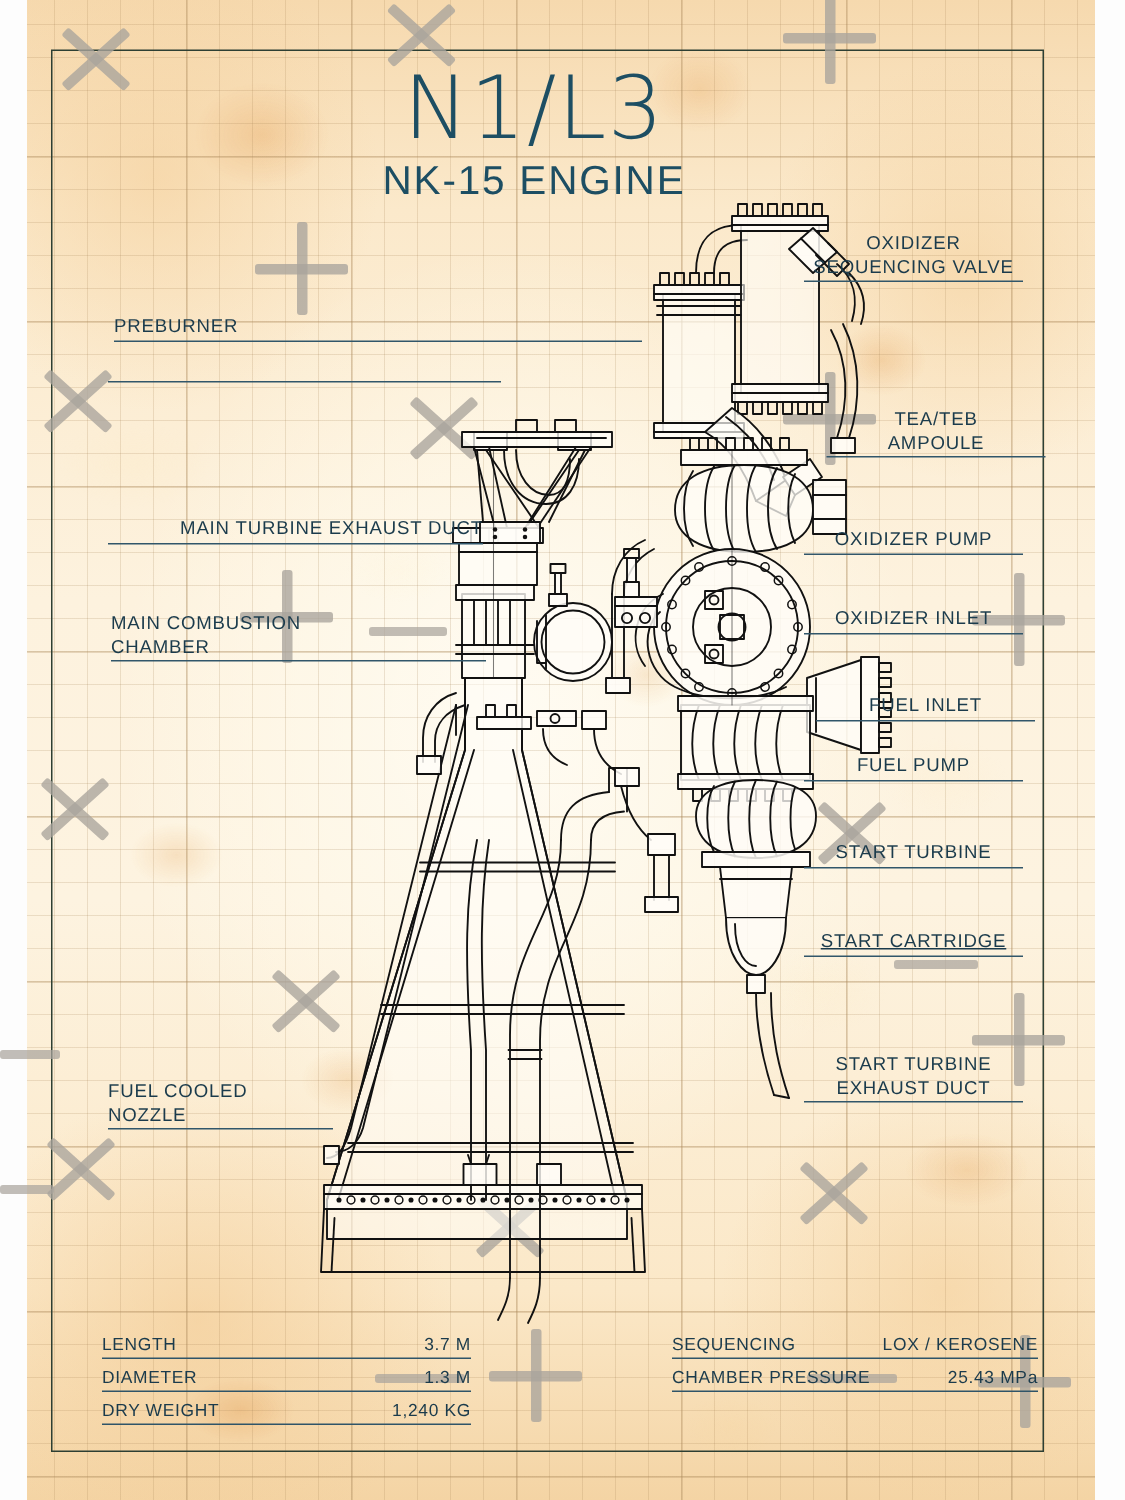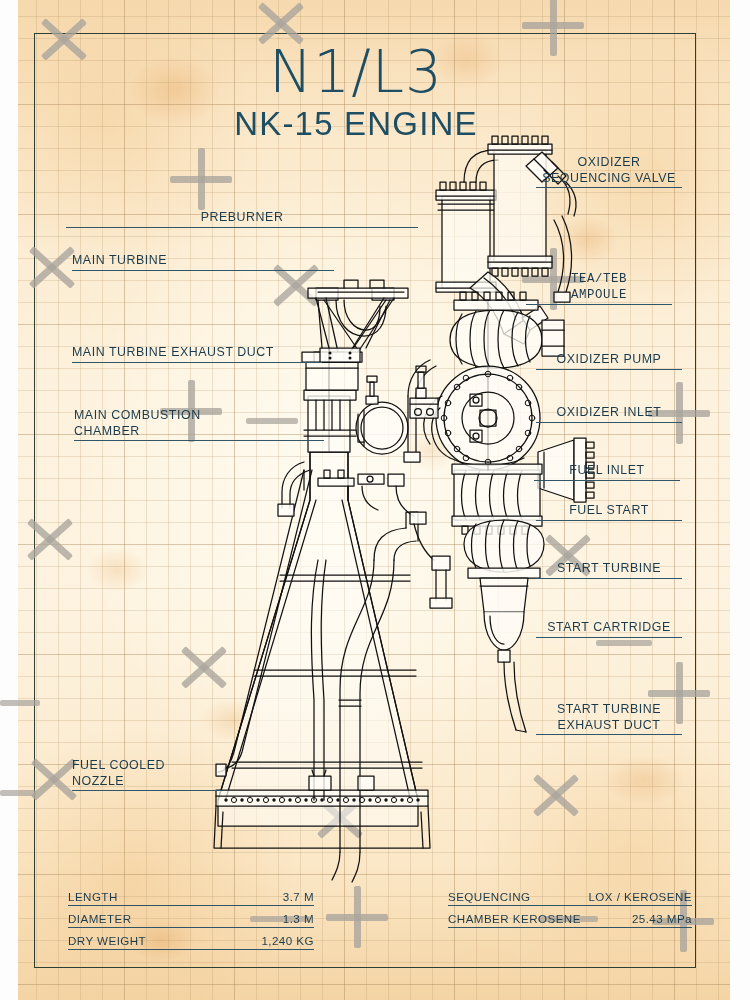--- a/index.html
+++ b/index.html
@@ -60,21 +60,21 @@
   .xm i:nth-child(2){width:56px;height:7px;left:0;top:24px;transform:rotate(-42deg);transform-origin:50% 50%;}
   .pm i:nth-child(1){width:62px;height:7px;left:0;top:28px;}
   .pm i:nth-child(2){width:7px;height:62px;left:28px;top:0;}
   .dash{position:absolute;background:#a9a49c;border-radius:2px;opacity:.72;}
 
   
   #title{position:absolute;left:0;top:38px;width:712px;text-align:center;
     font-size:58px;letter-spacing:1px;color:#1d4e63;font-weight:300;
     font-family:"DejaVu Sans","Liberation Sans",sans-serif;}
   #subtitle{position:absolute;left:0;top:105px;width:712px;text-align:center;
-    font-size:33px;letter-spacing:1.2px;color:#1d4e63;font-weight:400;}
+    font-size:27px;letter-spacing:1.2px;color:#1d4e63;font-weight:400;}
 
   
   .callout{position:absolute;color:#1b3b4c;font-size:12.4px;letter-spacing:.55px;line-height:15.5px;}
   .callout .txt{white-space:pre-line;}
   .callout.left{text-align:left;}
   .callout.right{text-align:center;}
   .rule{height:1.3px;background:#31566a;margin-top:1px;}
 
   
   .spec{position:absolute;font-size:11.6px;letter-spacing:.45px;color:#1b3b4c;}
@@ -513,75 +513,74 @@
         <path d="M470 300 L470 470"></path>
       </g>
     </g>
   </svg>
   </div>
 
   <div id="title">N1/L3</div>
   <div id="subtitle">NK-15 ENGINE</div>
 
   <div id="callouts-left">
-      <div class="callout left" style="left: 66px; top: 210px; width: 352px; text-align: center;">
+      <div class="callout left" style="left: 76px; top: 210px; width: 352px;">
         <div class="txt">PREBURNER</div>
         <div class="rule"></div>
       </div>
       <div class="callout left" style="left: 72px; top: 253px; width: 262px;">
-        <div class="txt">MAIN TURBINE</div>
-        <div class="rule"></div>
-      </div>
-      <div class="callout left" style="left: 72px; top: 345px; width: 250px;">
+        <div class="rule"></div>
+      </div>
+      <div class="callout left" style="left: 72px; top: 345px; width: 250px; text-align: right;">
         <div class="txt">MAIN TURBINE EXHAUST DUCT</div>
         <div class="rule"></div>
       </div>
       <div class="callout left" style="left: 74px; top: 408px; width: 250px;">
         <div class="txt">MAIN COMBUSTION
 CHAMBER</div>
         <div class="rule"></div>
       </div>
-      <div class="callout left" style="left: 72px; top: 758px; width: 150px;">
+      <div class="callout left" style="left: 72px; top: 720px; width: 150px;">
         <div class="txt">FUEL COOLED
 NOZZLE</div>
         <div class="rule"></div>
       </div>
     </div>
   <div id="callouts-right">
       <div class="callout right" style="right: 68px; top: 155px; width: 146px;">
         <div class="txt">OXIDIZER
 SEQUENCING VALVE</div>
         <div class="rule"></div>
       </div>
-      <div class="callout right" style="right: 78px; top: 272px; width: 146px; font-family: Liberation Mono, monospace;">
+      <div class="callout right" style="right: 53px; top: 272px; width: 146px;">
         <div class="txt">TEA/TEB
 AMPOULE</div>
         <div class="rule"></div>
       </div>
       <div class="callout right" style="right: 68px; top: 352px; width: 146px;">
         <div class="txt">OXIDIZER PUMP</div>
         <div class="rule"></div>
       </div>
       <div class="callout right" style="right: 68px; top: 405px; width: 146px;">
         <div class="txt">OXIDIZER INLET</div>
         <div class="rule"></div>
       </div>
-      <div class="callout right" style="right: 70px; top: 463px; width: 146px;">
+      <div class="callout right" style="right: 60px; top: 463px; width: 146px;">
         <div class="txt">FUEL INLET</div>
         <div class="rule"></div>
       </div>
       <div class="callout right" style="right: 68px; top: 503px; width: 146px;">
-        <div class="txt">FUEL START</div>
+        <div class="txt">FUEL PUMP</div>
         <div class="rule"></div>
       </div>
       <div class="callout right" style="right: 68px; top: 561px; width: 146px;">
         <div class="txt">START TURBINE</div>
         <div class="rule"></div>
       </div>
-      <div class="callout right" style="right: 68px; top: 620px; width: 146px;">
+      <div class="callout right" style="right: 68px; top: 620px; width: 146px; text-decoration: underline;">
         <div class="txt">START CARTRIDGE</div>
         <div class="rule"></div>
       </div>
       <div class="callout right" style="right: 68px; top: 702px; width: 146px;">
         <div class="txt">START TURBINE
 EXHAUST DUCT</div>
         <div class="rule"></div>
       </div>
     </div>
 
@@ -598,18 +597,18 @@
         <span class="k">DRY WEIGHT</span>
         <span class="v">1,240 KG</span>
       </div>
     </div>
   <div class="spec" id="spec-right" style="left:448px;top:890px;width:244px;">
       <div class="row">
         <span class="k">SEQUENCING</span>
         <span class="v">LOX / KEROSENE</span>
       </div>
       <div class="row">
-        <span class="k">CHAMBER KEROSENE</span>
+        <span class="k">CHAMBER PRESSURE</span>
         <span class="v">25.43 MPa</span>
       </div>
     </div>
 
 </div>
 
 </body></html>

